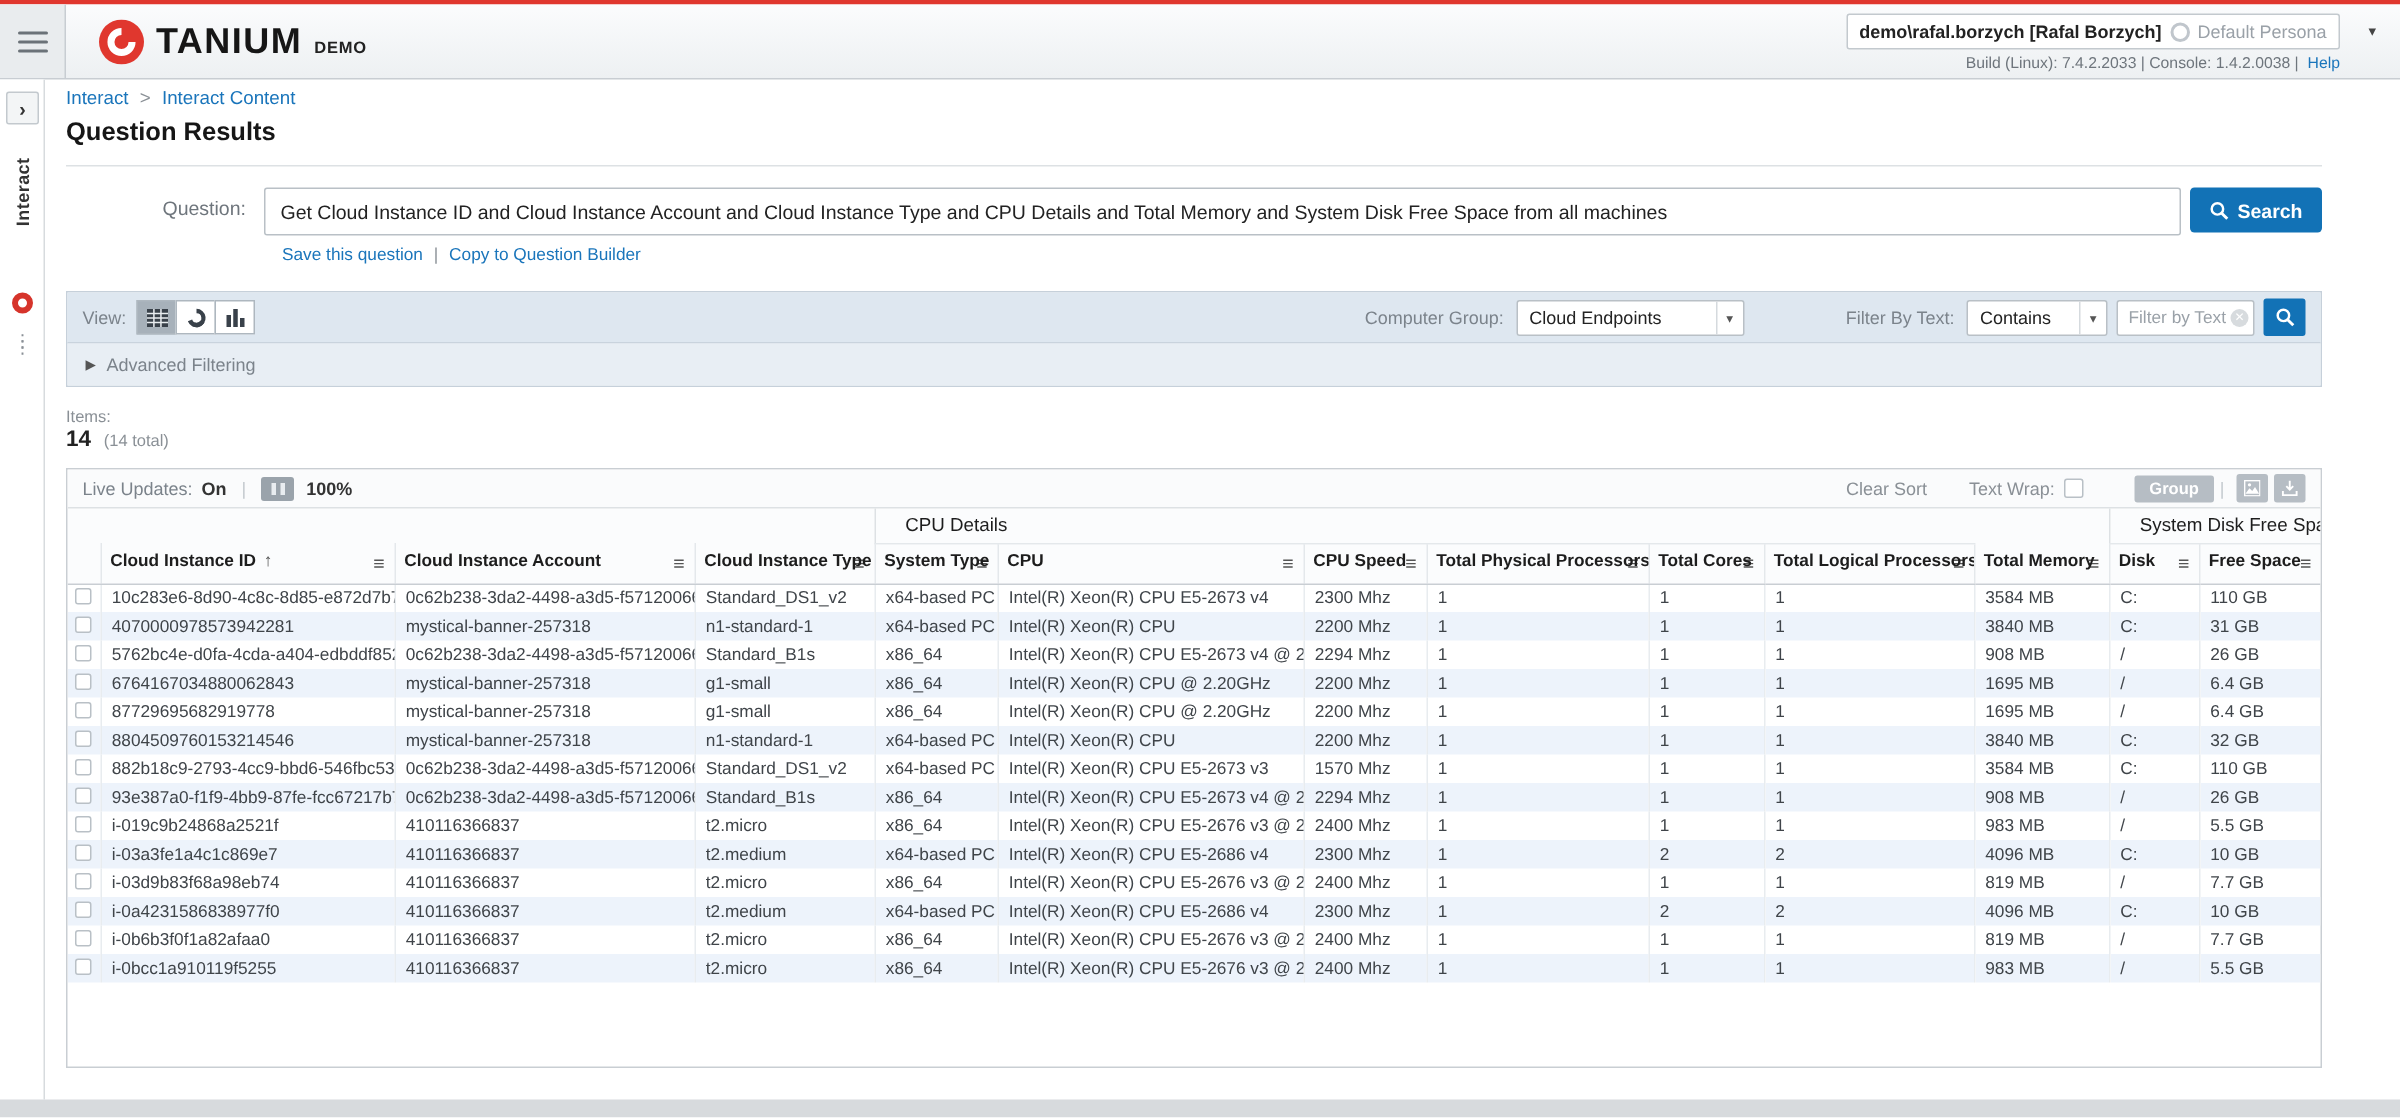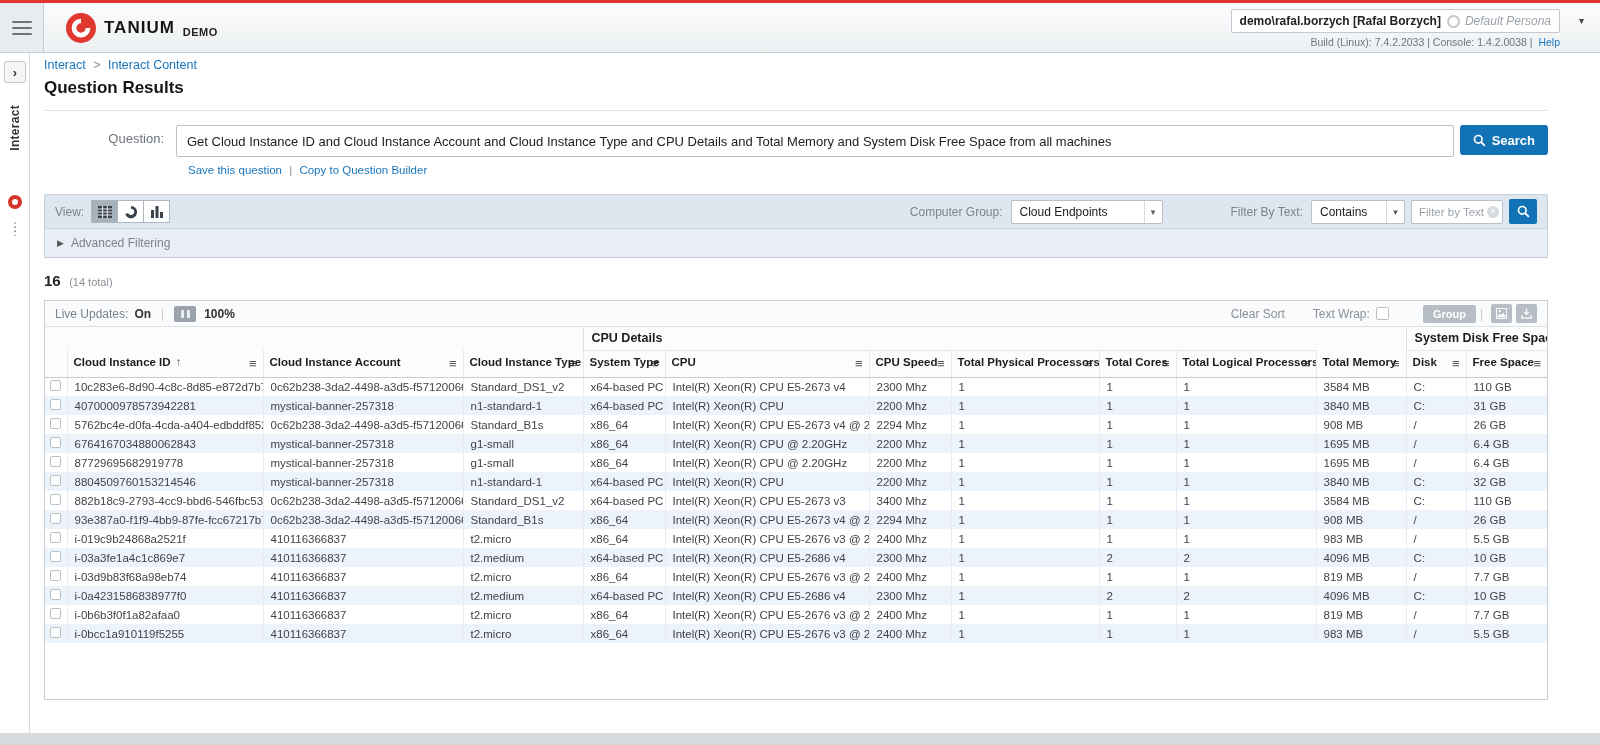--- a/index.html
+++ b/index.html
@@ -13,27 +13,27 @@
   .app-header {
     height:50px; background:linear-gradient(#fbfcfd,#edf0f2);
     border-bottom:1px solid #c8cdd2; display:flex; align-items:stretch; position:relative;
   }
   .menu-box{ width:44px; background:#e9ecee; border-right:1px solid #c8cdd2;
     display:flex; align-items:center; justify-content:center; cursor:pointer;}
   .hamburger{width:20px;}
   .hamburger span{display:block; height:2px; background:#6b7278; margin:4px 0; border-radius:1px;}
   .logo-wrap{display:flex; align-items:center; margin-left:22px;}
   .logo-mark{width:30px; height:30px; margin-right:8px;}
-  .brand{font-size:17px; font-weight:bold; letter-spacing:1px; color:#161616;}
+  .brand{font-size:24px; font-weight:bold; letter-spacing:1px; color:#161616;}
   .brand-suffix{font-size:11px; font-weight:bold; color:#222; margin-left:8px; margin-top:8px; letter-spacing:.5px;}
   .user-box{position:absolute; right:40px; top:6px; height:24px; background:#fff;
     border:1px solid #c3c9ce; border-radius:2px; display:flex; align-items:center; padding:0 8px; font-size:12px;}
   .user-name{font-weight:bold; color:#222; margin-right:6px; white-space:nowrap;}
   .persona-circle{width:13px; height:13px; border:2px solid #c0c6cc; border-radius:50%; margin-right:5px;}
-  .persona-label{color:#9aa1a8; white-space:nowrap;font-style:italic;}
+  .persona-label{color:#9aa1a8; white-space:nowrap;}
   .user-caret{position:absolute; right:16px; top:12px; font-size:10px; color:#444; cursor:pointer;}
   .build-line{position:absolute; right:40px; top:33px; font-size:10.5px; color:#6e757c; white-space:nowrap;}
   .build-line a{color:#1a75bb; text-decoration:none; margin-left:3px;}
   
   .left-rail{position:absolute; left:0; top:53px; bottom:12px; width:30px; background:#fff; border-right:1px solid #d7dbde;}
   .rail-expand{position:absolute; left:4px; top:8px; width:22px; height:22px; border:1px solid #c3c9ce;
     background:#f3f5f6; border-radius:2px; font-weight:bold; color:#333; font-size:13px;
     display:flex; align-items:center; justify-content:center; cursor:pointer;}
   .rail-label{position:absolute; left:8px; top:52px; writing-mode:vertical-rl; transform:rotate(180deg);
     font-size:12px; font-weight:bold; color:#333; letter-spacing:.3px;}
@@ -100,22 +100,22 @@
   .rb-right{margin-left:auto; display:flex; align-items:center;}
   .clear-sort{color:#8a9096; margin-right:28px; cursor:pointer;}
   .wrap-label{color:#8a9096; margin-right:6px;}
   .checkbox{width:13px; height:13px; border:1px solid #b9c0c6; border-radius:2px; background:#fff; display:inline-block; cursor:pointer;}
   .merge-btn{margin-left:34px; background:#b6bdc4; color:#fff; border:none; border-radius:2px;
     font-size:11px; font-weight:bold; padding:3px 10px; cursor:pointer; font-family:"Liberation Sans",sans-serif;}
   .icon-btn{width:21px; height:19px; background:#b6bdc4; border:none; border-radius:2px; margin-left:4px;
     display:inline-flex; align-items:center; justify-content:center; cursor:pointer;}
   
   table.results{width:100%; border-collapse:collapse; table-layout:fixed; font-size:11.5px;}
-  tr.group-row th{height:23px; background:#fbfcfd; font-size:12.5px; font-weight:bold; color:#1d1d1d;
-    text-align:left; padding:0 8px; white-space:nowrap; overflow:hidden;}
+  tr.group-row th{height:23px; background:#fbfcfd; font-size:12.5px; font-weight:normal; color:#1d1d1d;
+    text-align:left; padding:0 20px; white-space:nowrap; overflow:hidden;}
   tr.group-row th.grp{border-left:1px solid #dde1e4; border-bottom:1px solid #e4e8eb;}
   tr.col-row th{height:27px; background:#fbfcfd; border-bottom:1px solid #c9ced3; border-left:1px solid #e4e8eb;
     font-size:11.5px; font-weight:bold; color:#1d1d1d; text-align:left; padding:0 6px; white-space:nowrap; overflow:hidden;}
   tr.col-row th:first-child{border-left:none;}
   tr.col-row .menu-glyph{float:right; color:#555; font-size:13px; cursor:pointer; margin-left:4px;}
   tr.col-row .sort-glyph{color:#555; margin-left:2px;}
   tbody td{height:19px; padding:0 7px; color:#3f4449; white-space:nowrap; overflow:hidden; border-left:1px solid #e8ecef;}
   tbody td:first-child{border-left:none; padding:0 0 0 5px;}
   tbody tr:nth-child(even){background:#edf3fb;}
   .row-check{width:11px; height:11px; border:1px solid #b9c0c6; border-radius:2px; background:#fff; display:inline-block; cursor:pointer;}
@@ -243,22 +243,23 @@
         </button>
       </div>
     </div>
     <div class="advanced">
       <span class="adv-caret">▶</span>
       <span>Advanced Filtering</span>
     </div>
   </div>
 
   <div class="items-block">
+    <div class="items-label">Items:</div>
     <div>
-      <span class="items-count">16</span>
+      <span class="items-count">14</span>
       <span class="items-total">(14 total)</span>
     </div>
   </div>
 
   <div class="results-box">
     <div class="results-bar">
       <span class="rb-label">Live Updates:</span>
       <span class="rb-strong">On</span>
       <span class="rb-pipe">|</span>
       <span class="pause-btn">
@@ -418,21 +419,21 @@
             <td>C:</td>
             <td>32 GB</td>
           </tr>
           <tr>
             <td><span class="row-check"></span></td>
             <td>882b18c9-2793-4cc9-bbd6-546fbc53d0fa</td>
             <td>0c62b238-3da2-4498-a3d5-f5712006696c</td>
             <td>Standard_DS1_v2</td>
             <td>x64-based PC</td>
             <td>Intel(R) Xeon(R) CPU E5-2673 v3</td>
-            <td>3400 Mhz</td>
+            <td>1570 Mhz</td>
             <td>1</td>
             <td>1</td>
             <td>1</td>
             <td>3584 MB</td>
             <td>C:</td>
             <td>110 GB</td>
           </tr>
           <tr>
             <td><span class="row-check"></span></td>
             <td>93e387a0-f1f9-4bb9-87fe-fcc67217b7f3</td>

